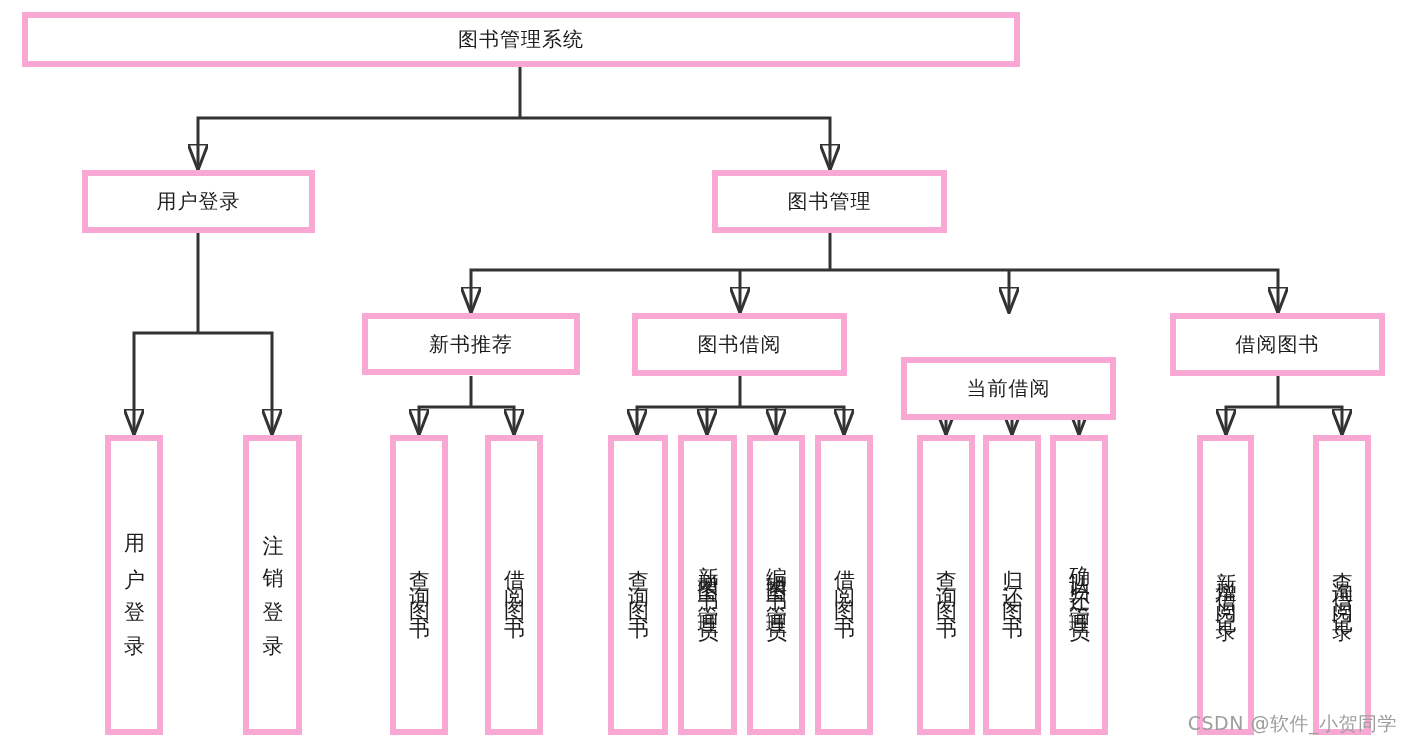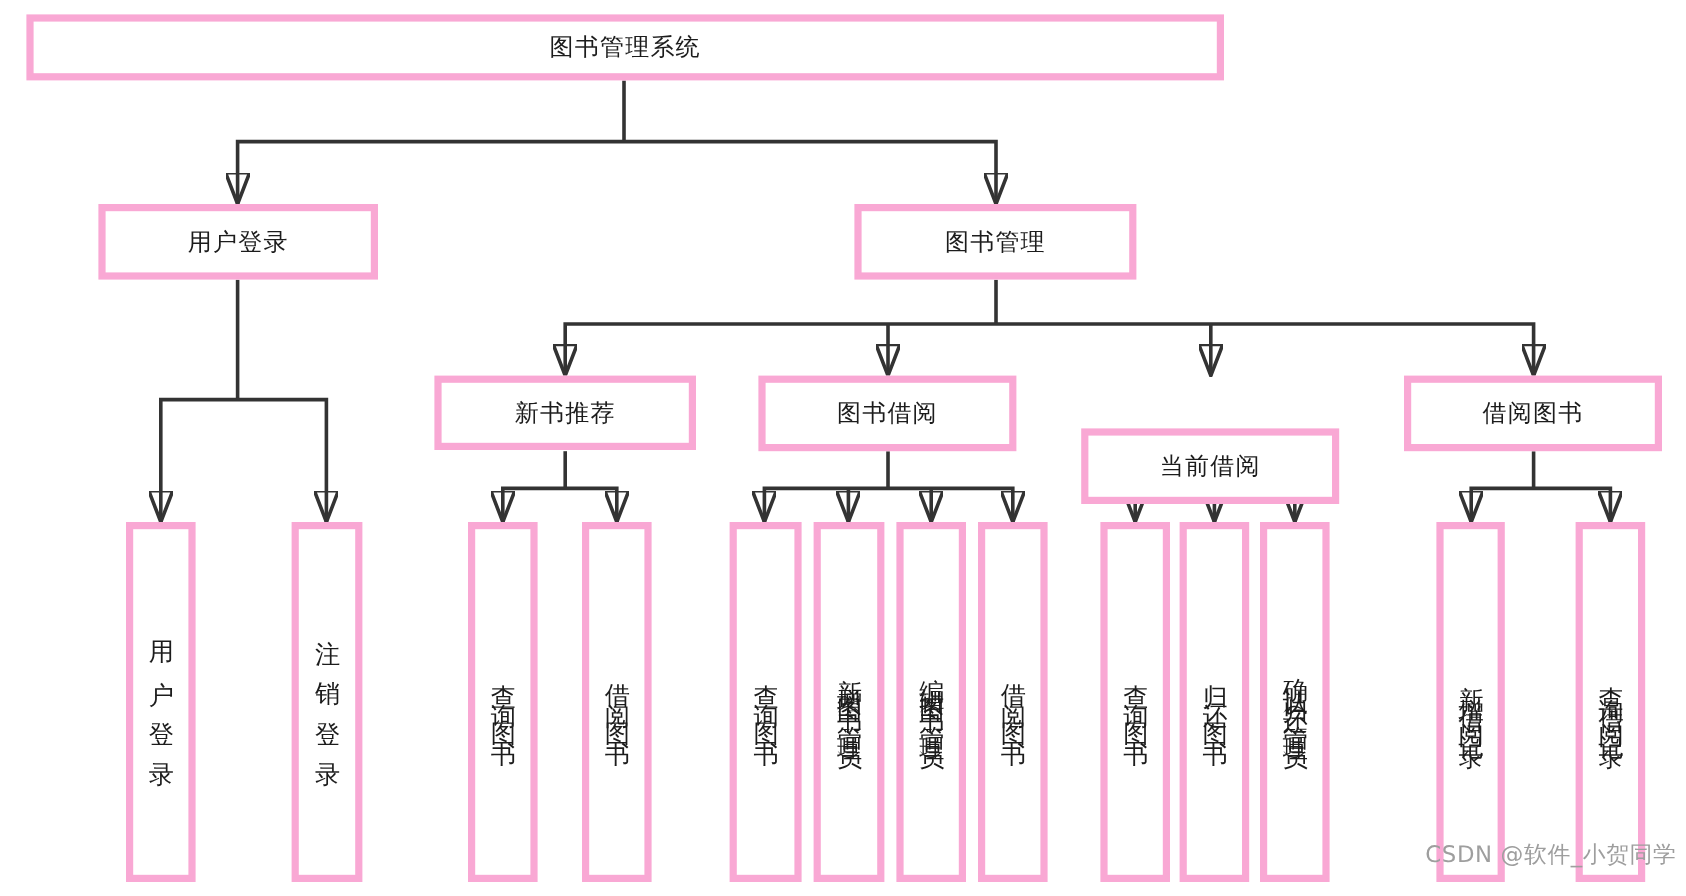--- a/index.html
+++ b/index.html
@@ -47,21 +47,21 @@
     line-height: 1;
     white-space: nowrap;
   }
   .gap-lg { letter-spacing: 34px; }
   .gap-md { letter-spacing: 16px; }
   .gap-sm { letter-spacing: 10px; }
   .gap-xs { letter-spacing: 8px; }
   .watermark {
     position: absolute;
     right: 8px;
-    bottom: 22px;
+    bottom: 10px;
     font-size: 19px;
     letter-spacing: 0.5px;
     color: #9e9e9e;
     white-space: nowrap;
   }
 </style>
 </head>
 <body>
 
 <div class="canvas">

